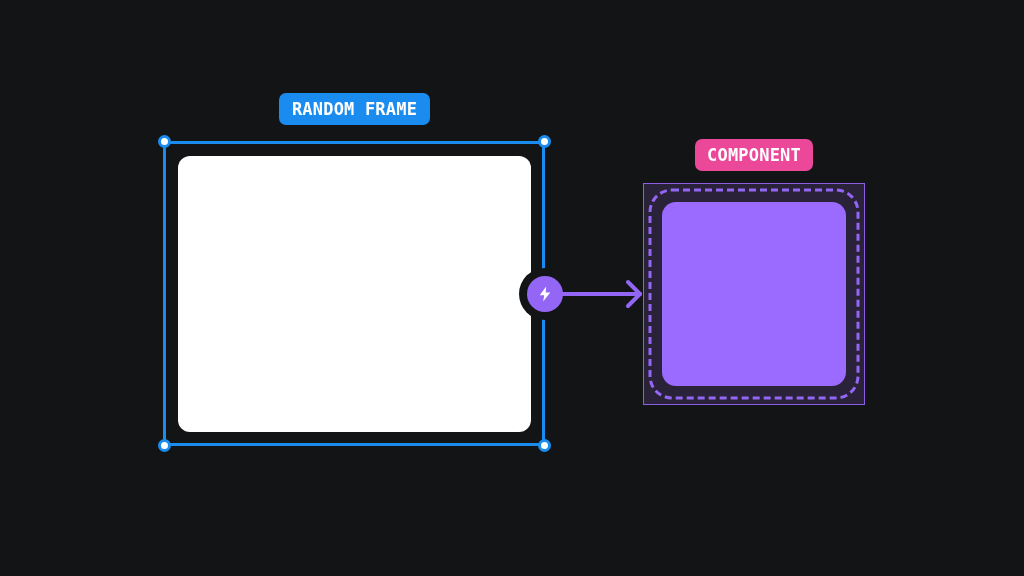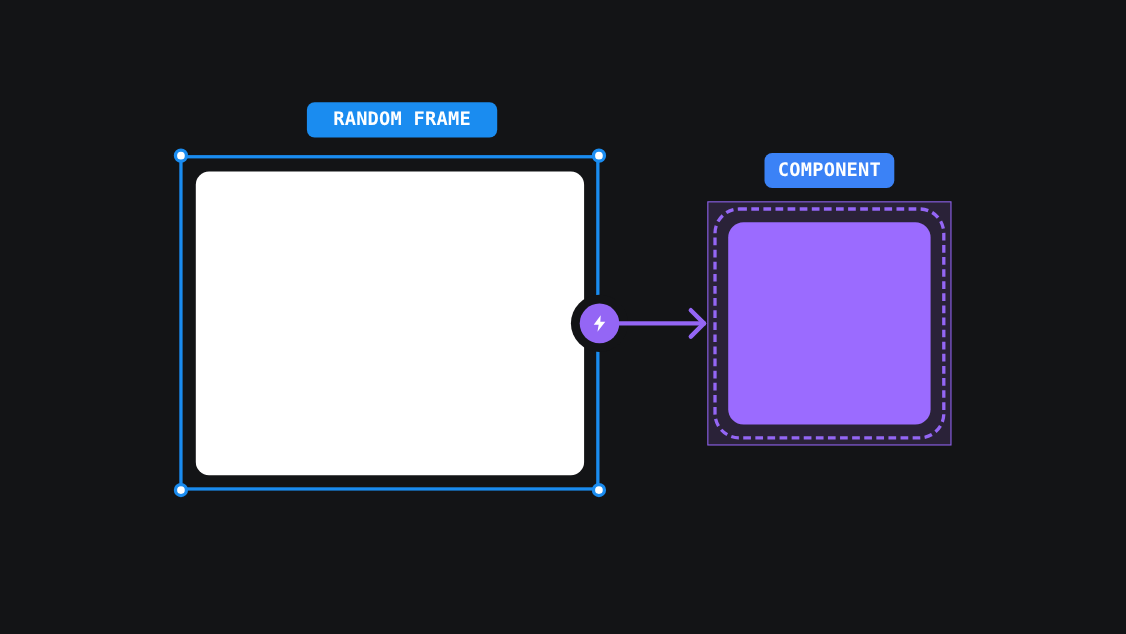--- a/index.html
+++ b/index.html
@@ -25,28 +25,28 @@
       font-family: "DejaVu Sans Mono", "Liberation Mono", monospace;
       font-weight: bold;
       font-size: 17px;
       line-height: 32px;
       text-align: center;
       letter-spacing: 0.2px;
     }
     .label-frame {
       left: 279px;
       top: 93px;
-      width: 173px;
+      width: 151px;
       background: #1a8cf0;
     }
     .label-component {
       left: 695px;
       top: 139px;
       width: 118px;
-      background: #3b82f6;
+      background: #ec4899;
     }
     .frame-selection {
       position: absolute;
       left: 163px;
       top: 141px;
       width: 382px;
       height: 305px;
       box-sizing: border-box;
       border: 3px solid #1a8cf0;
     }

